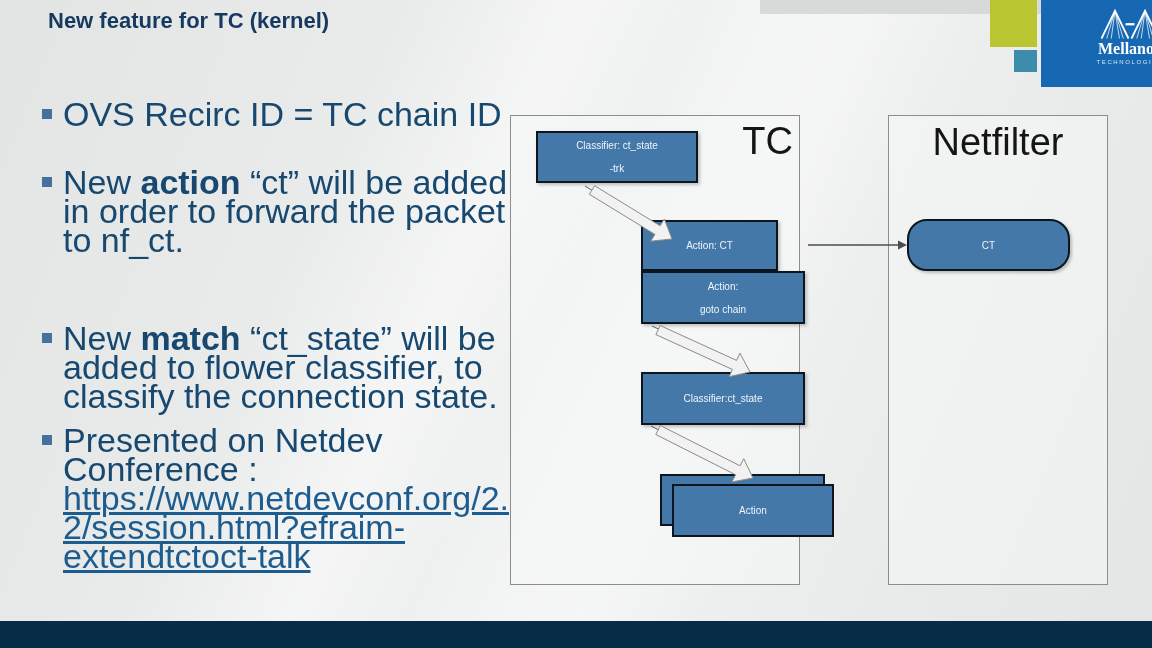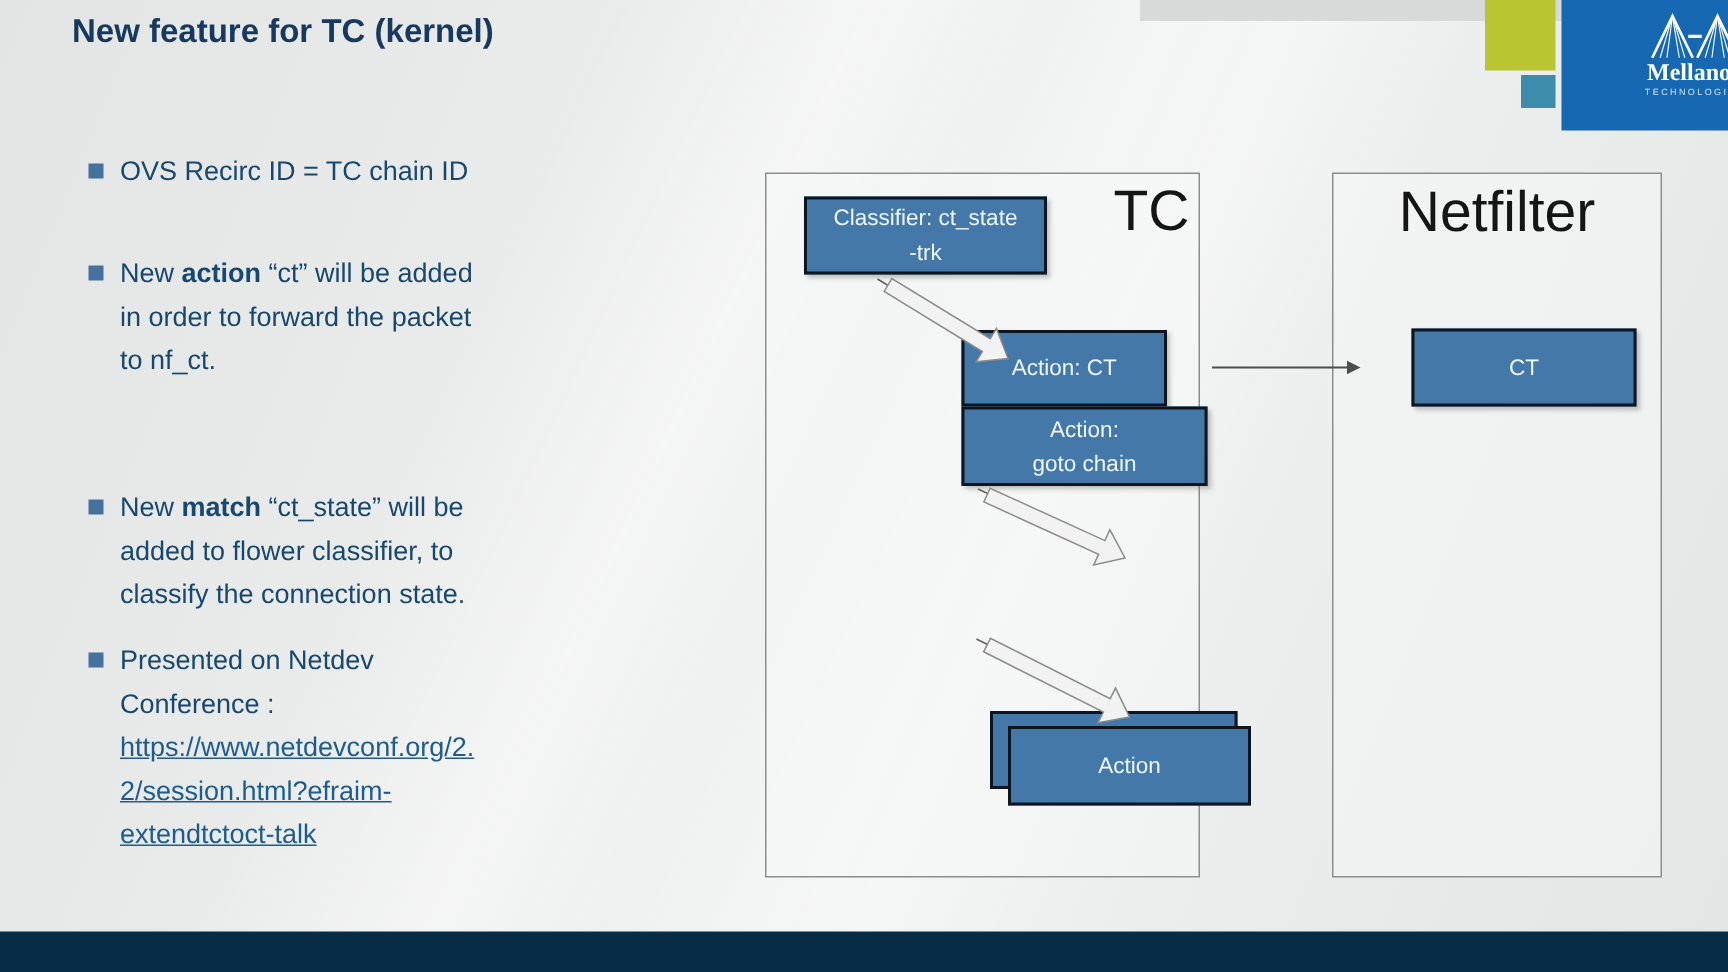--- a/index.html
+++ b/index.html
@@ -19,43 +19,43 @@
   .logo{position:absolute;left:1041px;top:0;width:92px;height:87px;background:#1668b2;
         display:flex;flex-direction:column;align-items:center;padding-left:43px;}
   .logo svg{margin-top:7px;}
   .logo-word{font-family:"Liberation Serif",serif;font-weight:bold;color:#ffffff;font-size:16px;line-height:16px;margin-top:1px;}
   .logo-sub{color:#d4e4f2;font-size:6px;letter-spacing:1.6px;margin-top:2px;}
   
   .footer-band{position:absolute;left:0;top:621px;width:1152px;height:27px;background:#062c48;}
   
   .title{position:absolute;left:48px;top:8px;font-size:22px;font-weight:bold;color:#16395f;}
   
-  .bullet{position:absolute;left:59px;display:flex;color:#17486f;font-size:18px;line-height:29px;}
+  .bullet{position:absolute;left:42px;display:flex;color:#17486f;font-size:34px;line-height:29px;}
   .marker{flex:none;width:10px;height:10px;background:#44719e;margin-top:9px;margin-right:11px;}
   .bold{font-weight:bold;}
   .blink{color:#1d5c8e;text-decoration:underline;cursor:pointer;}
   
   .panel{position:absolute;top:115px;height:470px;border:1px solid #8d8d8d;background:rgba(246,247,247,0.55);box-sizing:border-box;}
   .tc-panel{left:510px;width:290px;}
   .nf-panel{left:888px;width:220px;}
   .panel-label{position:absolute;font-size:38px;color:#151515;line-height:40px;}
   .tc-label{top:5px;right:6px;}
   .nf-label{top:6px;left:0;width:100%;text-align:center;}
   
   .box{position:absolute;background:#4478a8;border:2.5px solid #0d161f;box-sizing:border-box;
-       color:#eef5fb;font-size:15px;line-height:23px;display:flex;flex-direction:column;
+       color:#eef5fb;font-size:10px;line-height:23px;display:flex;flex-direction:column;
        align-items:center;justify-content:center;text-align:right;
        box-shadow:2px 2px 3px rgba(90,90,90,0.35);}
   .bx-cls1{left:536px;top:131px;width:162px;height:52px;}
   .bx-actct{left:641px;top:220px;width:137px;height:51px;}
   .bx-goto{left:641px;top:271px;width:164px;height:53px;}
   .bx-cls2{left:641px;top:372px;width:164px;height:53px;}
   .bx-back{left:660px;top:474px;width:165px;height:52px;box-shadow:none;}
   .bx-front{left:672px;top:484px;width:162px;height:53px;box-shadow:none;}
-  .bx-nfct{left:941px;top:219px;width:150px;height:52px;}
+  .bx-nfct{left:907px;top:219px;width:163px;height:52px;border-radius:20px;}
   .arrows{position:absolute;left:0;top:0;width:1152px;height:648px;pointer-events:none;}
 </style>
 </head>
 <body>
 
 <div class="slide">
 
   <div class="top-stripe"></div>
   <div class="olive-sq"></div>
   <div class="teal-sq"></div>
@@ -130,20 +130,23 @@
     <div>Classifier: ct_state</div>
     <div>-trk</div>
   </div>
   <div class="box bx-actct">
     <div>Action: CT</div>
   </div>
   <div class="box bx-goto">
     <div>Action:</div>
     <div>goto chain</div>
   </div>
+  <div class="box bx-cls2">
+    <div>Classifier:ct_state</div>
+  </div>
   <div class="box bx-back"></div>
   <div class="box bx-front">
     <div>Action</div>
   </div>
   <div class="box bx-nfct">
     <div>CT</div>
   </div>
 
   <svg class="arrows" viewBox="0 0 1152 648">
     <g>

